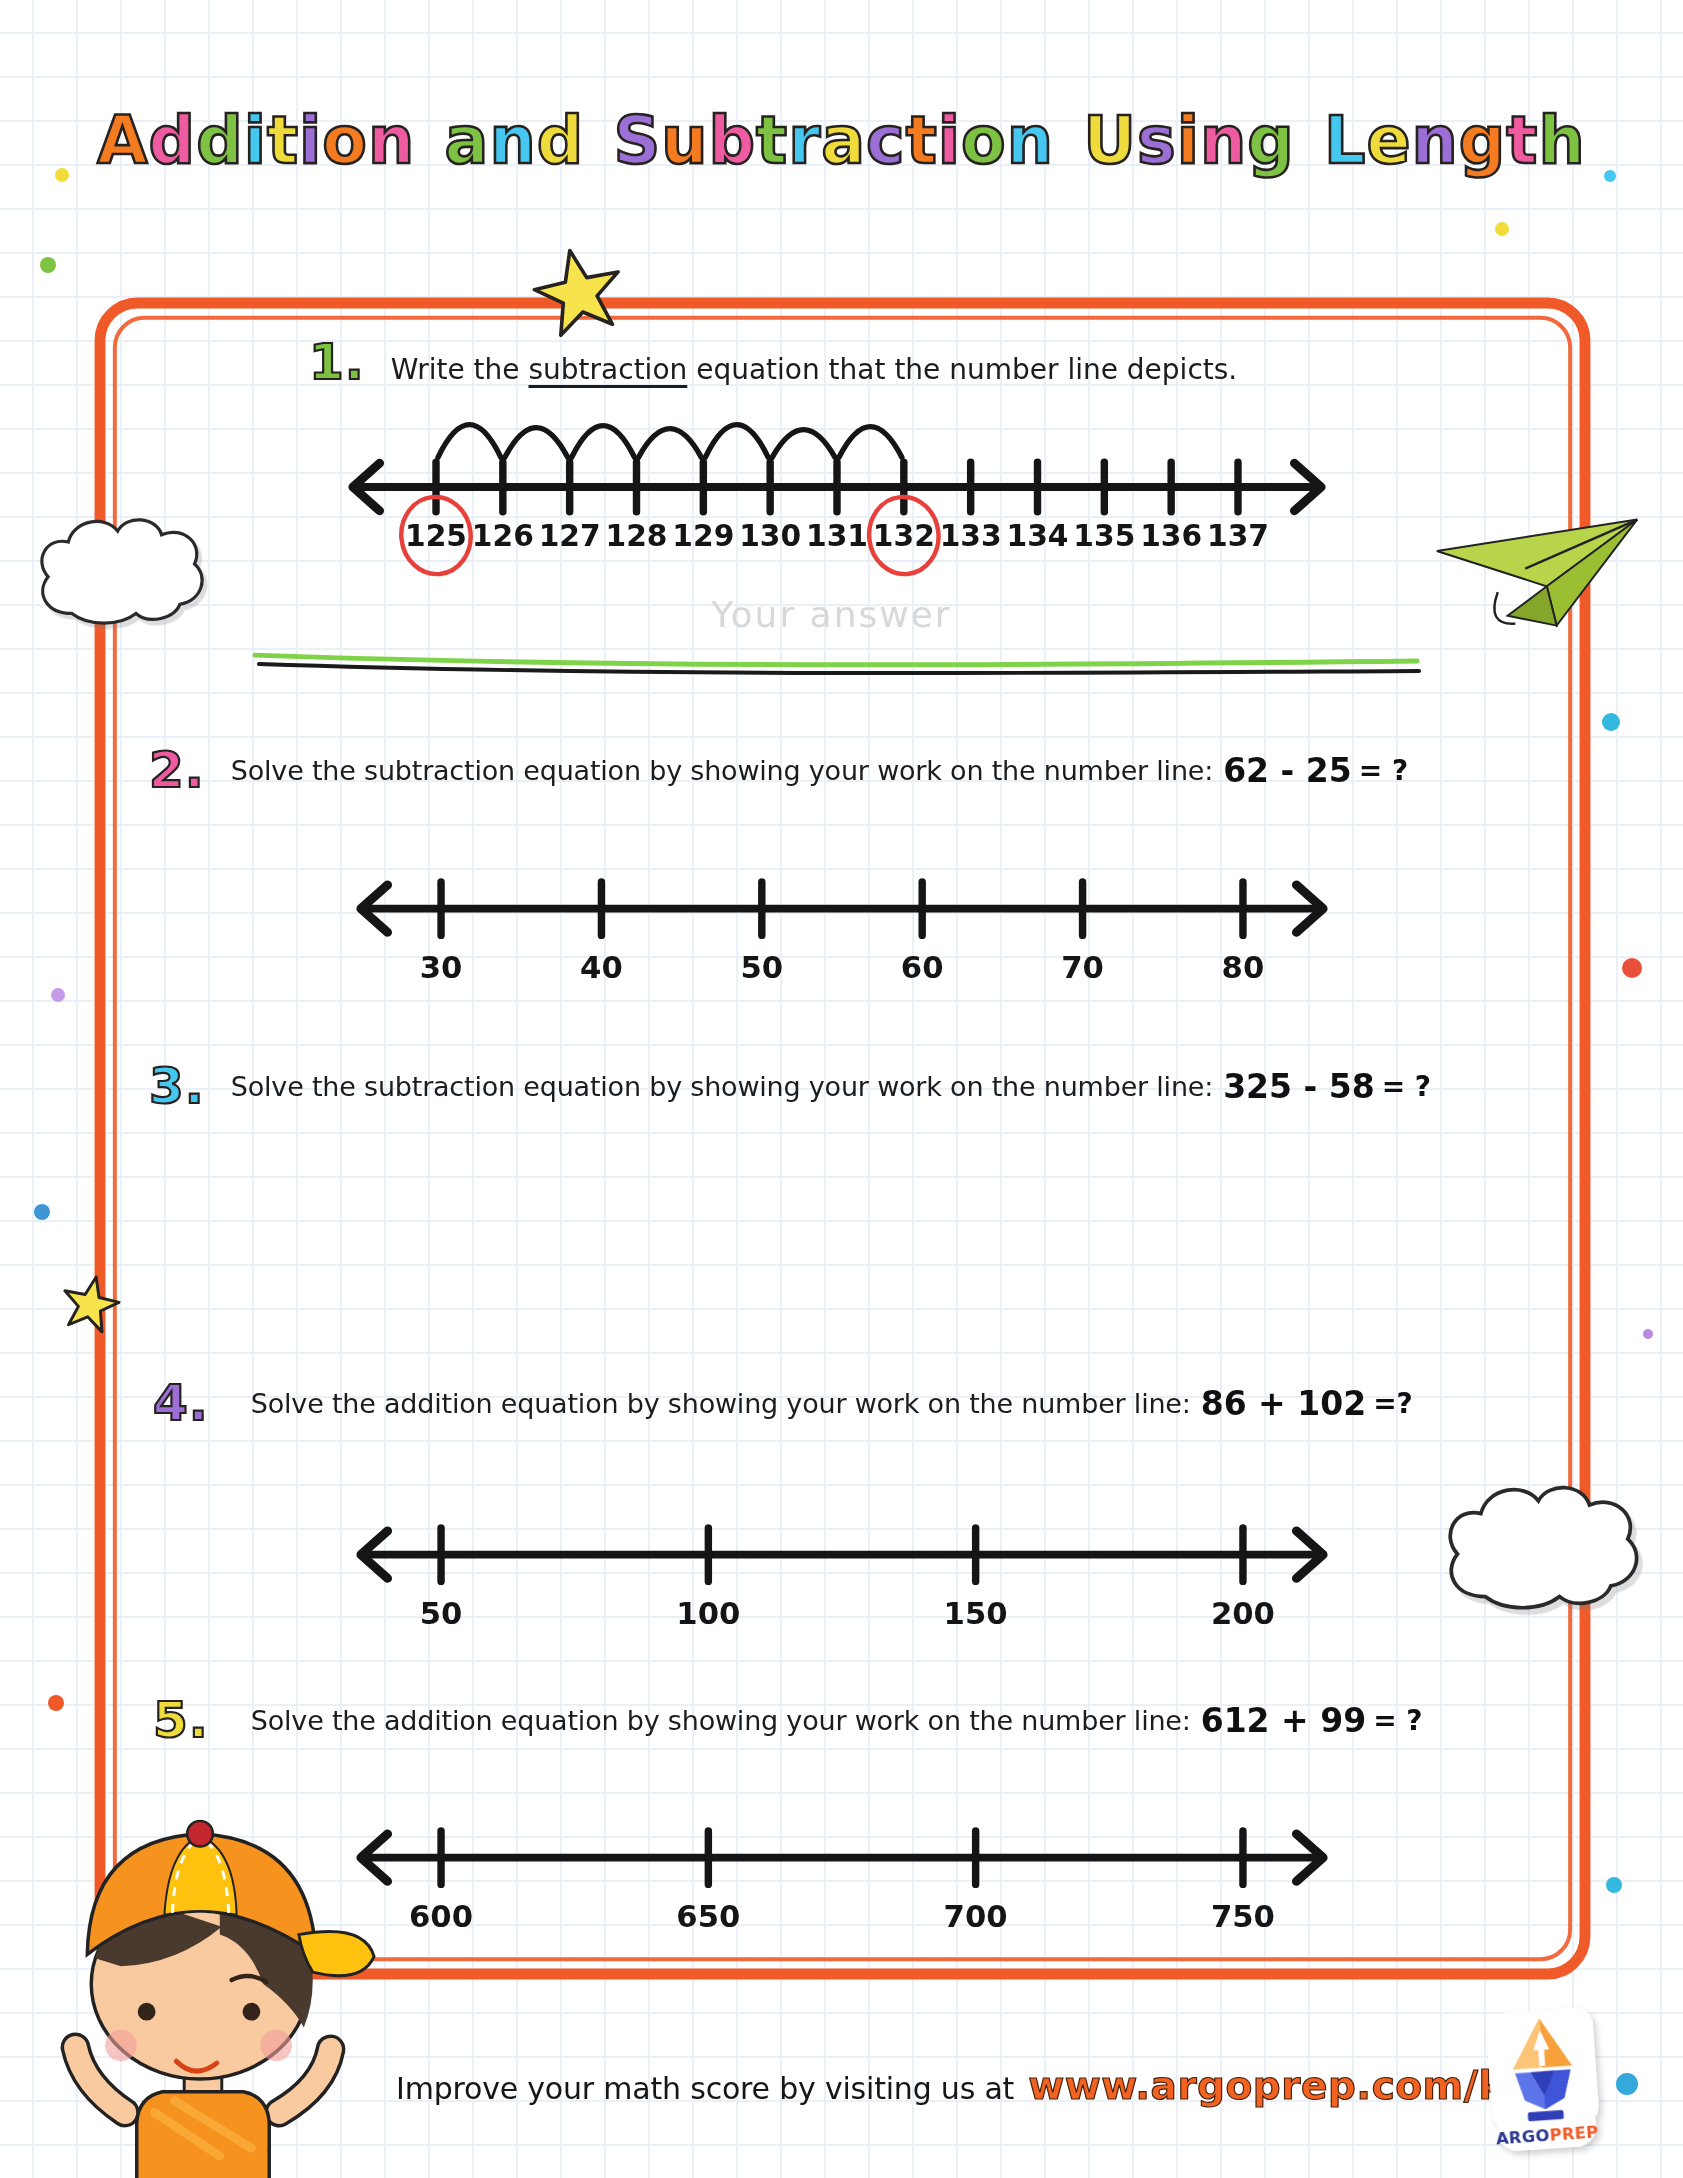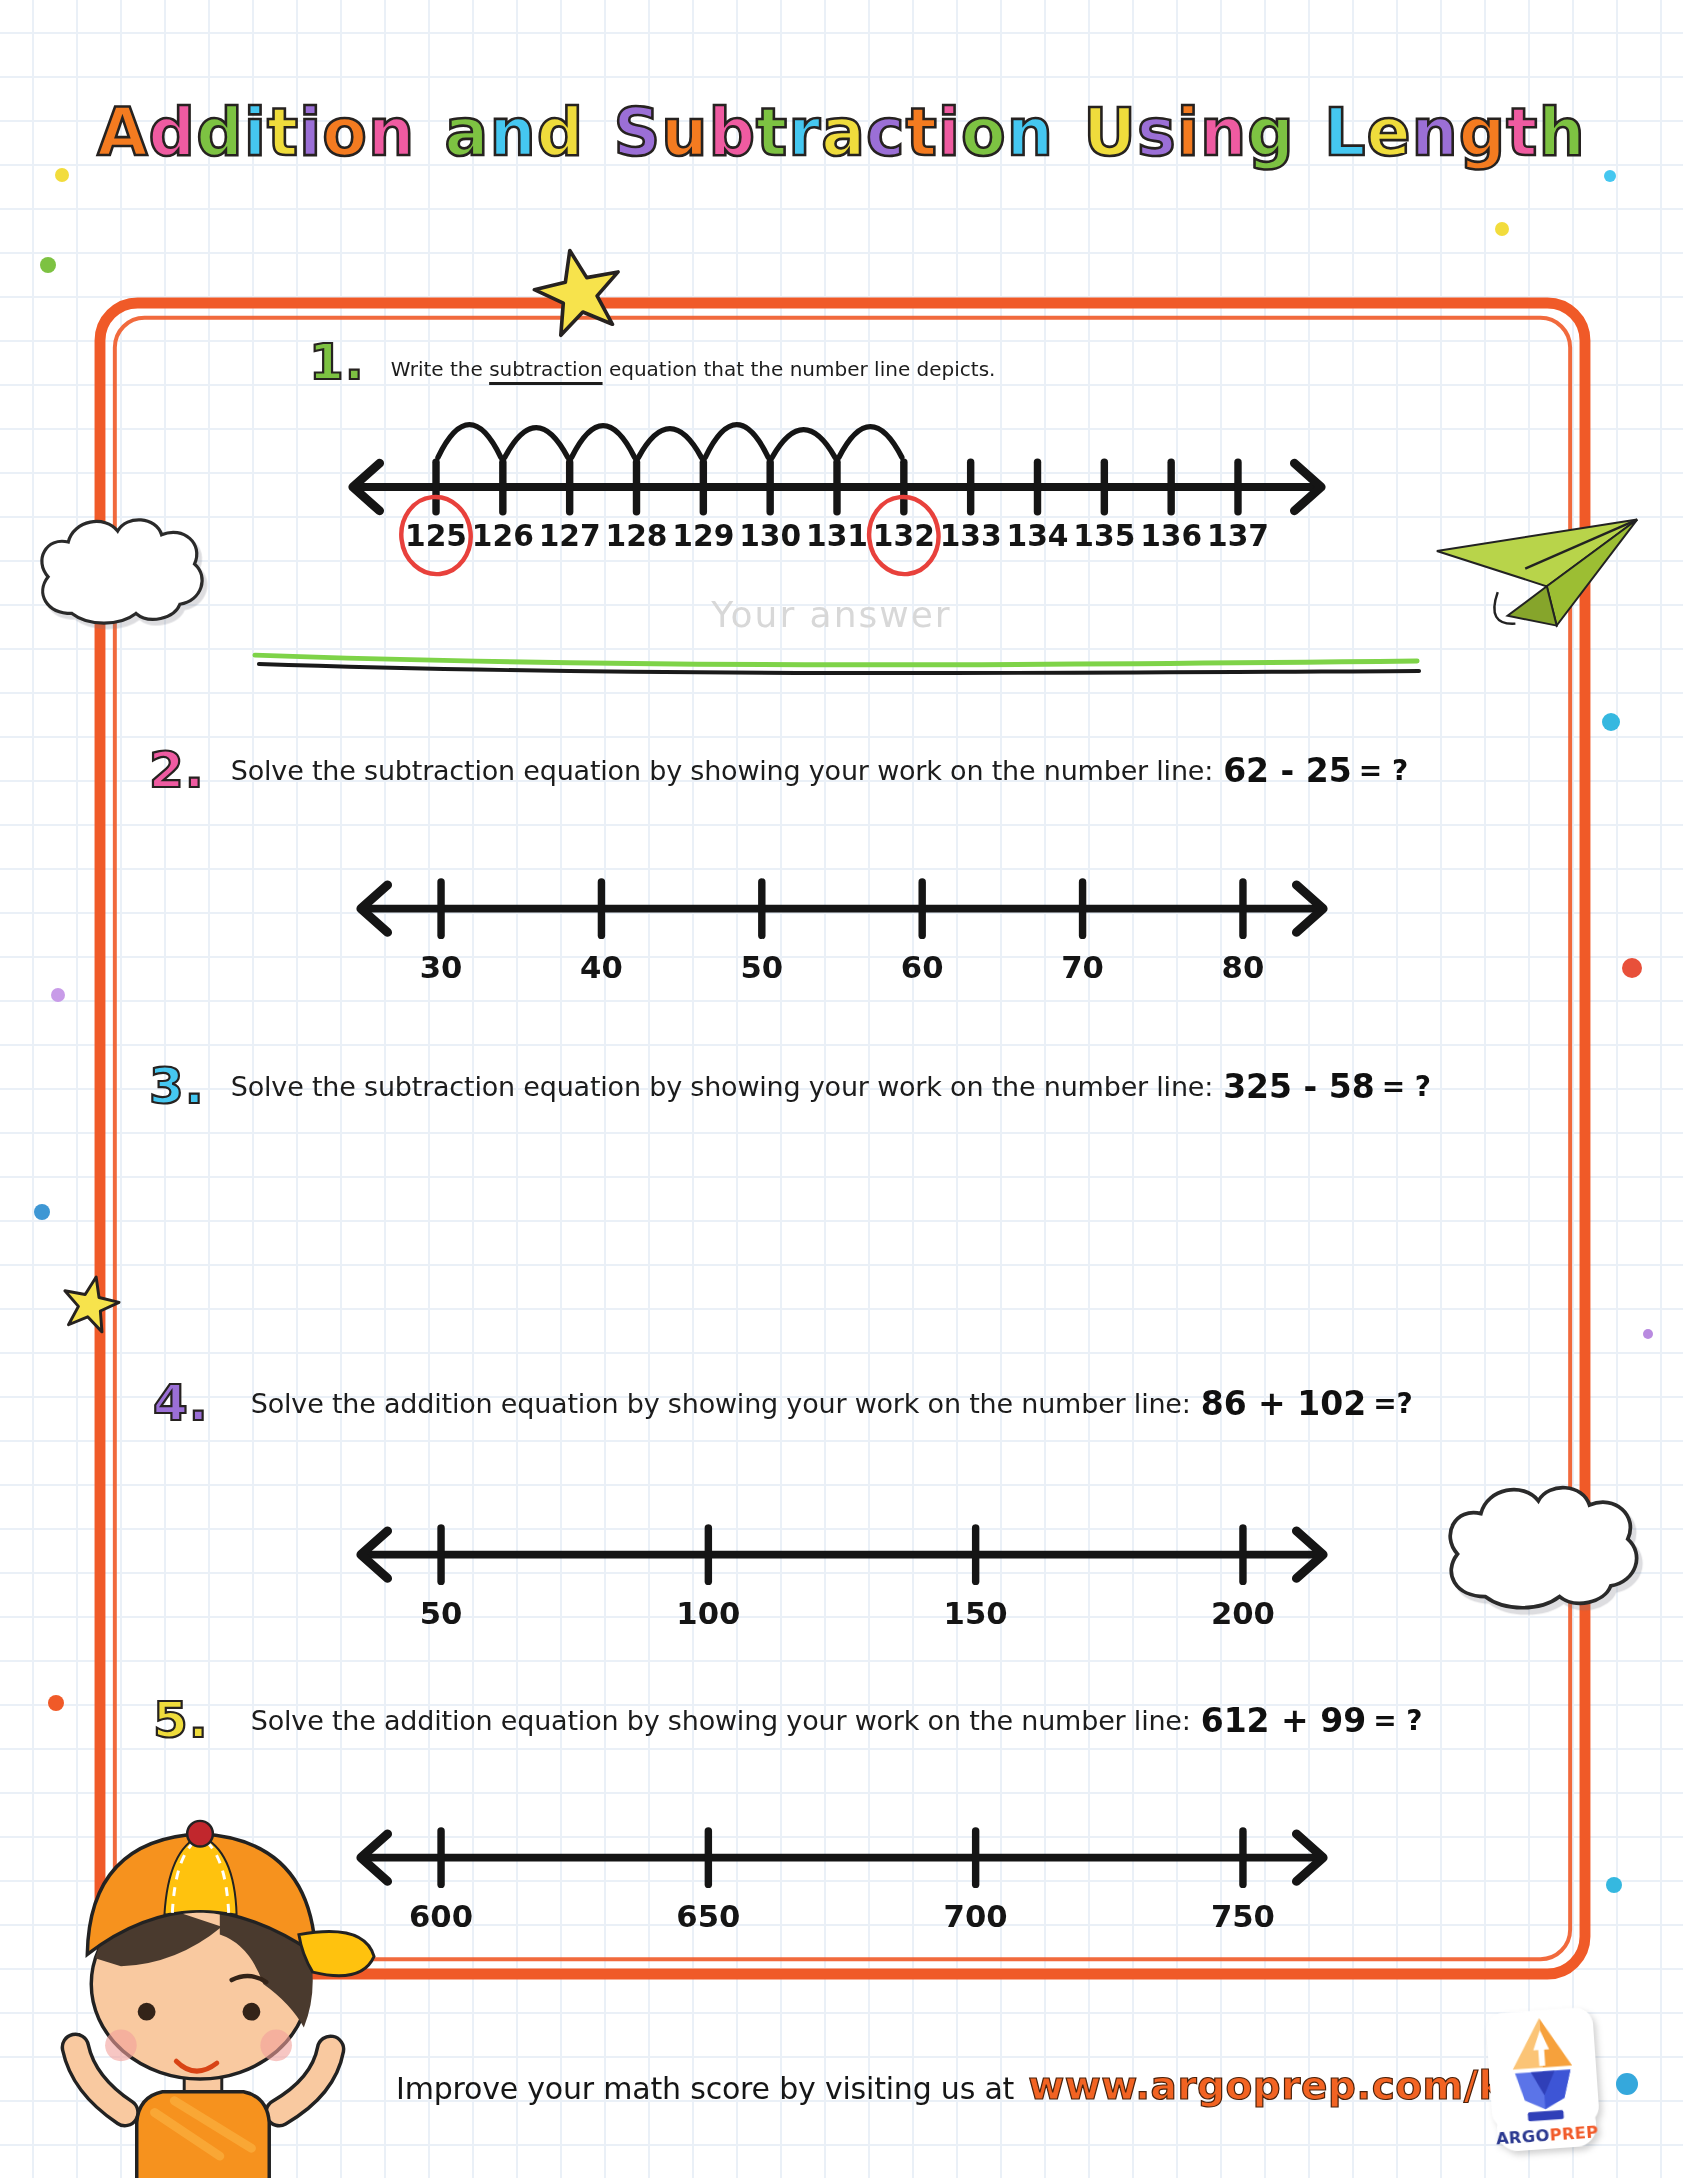--- a/index.html
+++ b/index.html
@@ -5,32 +5,32 @@
   html,body{margin:0;padding:0;background:#fff;}
   #page{
     position:relative;width:1683px;height:2178px;overflow:hidden;
     font-family:"DejaVu Sans",sans-serif;background:#ffffff;
     background-image:linear-gradient(#eaf0f7 2px,transparent 2px),
                      linear-gradient(90deg,#eaf0f7 2px,transparent 2px);
     background-size:44px 44px;background-position:-12px -12px;
   }
   .abs{position:absolute;}
   
-  .title{position:absolute;top:51px;left:0;width:100%;text-align:center;
+  .title{position:absolute;top:59px;left:0;width:100%;text-align:center;
     font-size:65px;font-weight:800;letter-spacing:1px;white-space:nowrap;
     -webkit-text-stroke:2.6px #262220;z-index:3;}
   .subtitle{position:absolute;top:178px;left:0;width:100%;text-align:center;
     font-size:51px;font-weight:800;letter-spacing:2px;white-space:nowrap;
     -webkit-text-stroke:2.4px #262220;z-index:3;}
   .title .sp,.subtitle .sp{display:inline-block;width:0.45em;}
   
   .qrow{position:absolute;display:flex;align-items:center;white-space:nowrap;z-index:3;}
   .qnum{font-size:50px;font-weight:800;letter-spacing:1px;-webkit-text-stroke:2.2px #262220;}
   .qtext{font-size:27px;font-weight:500;color:#1c1c1c;letter-spacing:-0.2px;}
-  .qtext-sm{font-size:20px;font-weight:500;color:#1c1c1c;margin-top:14px;}
+  .qtext-sm{font-size:28px;font-weight:500;color:#1c1c1c;margin-top:14px;}
   .qeq{font-size:33px;font-weight:800;color:#101010;margin-left:10px;}
   .qtail{font-size:28px;font-weight:700;color:#101010;margin-left:7px;}
   .underl{text-decoration:underline;text-decoration-thickness:2.5px;text-underline-offset:6px;}
   .gap1{margin-right:26px;}           
   
   .placeholder{position:absolute;left:604px;top:594px;width:455px;text-align:center;
     font-size:36px;color:#d8d8d8;letter-spacing:2px;z-index:3;}
   .nl{position:absolute;z-index:3;}
   .dot{position:absolute;border-radius:50%;z-index:4;}
   .deco{position:absolute;z-index:4;}

